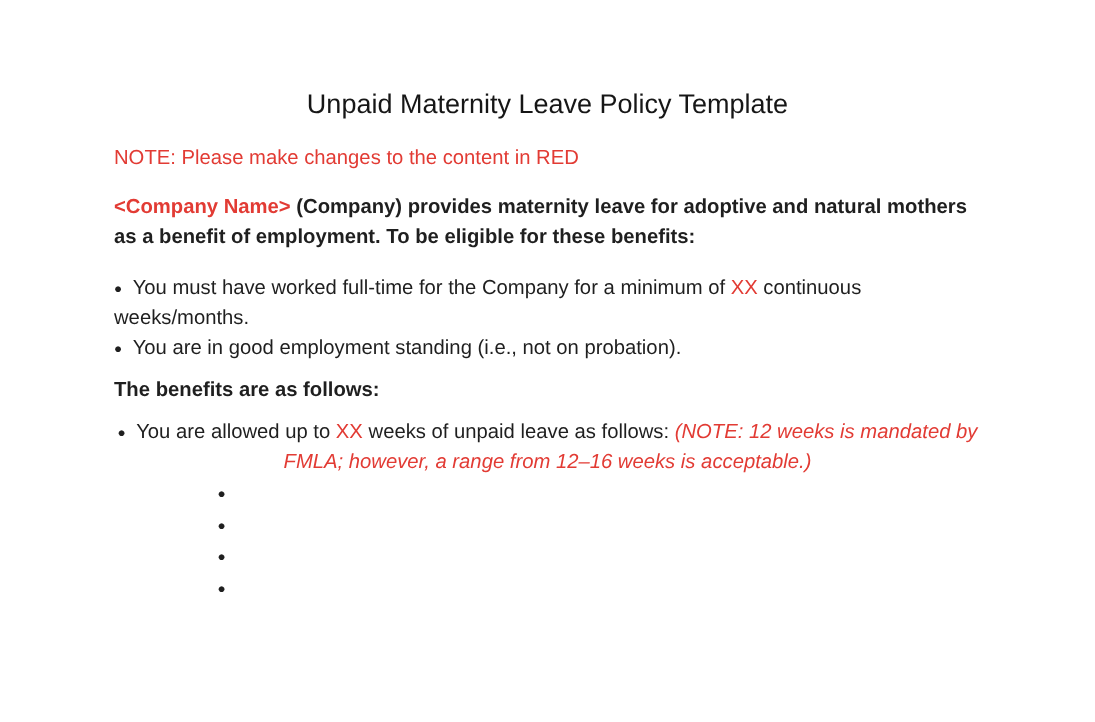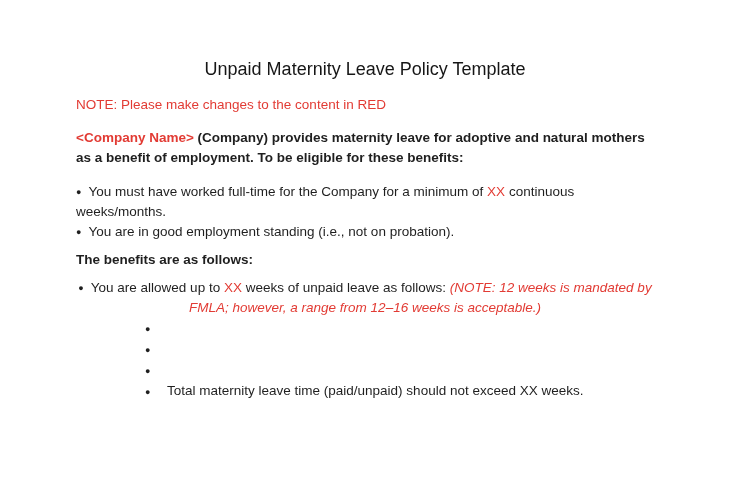--- a/index.html
+++ b/index.html
@@ -82,18 +82,17 @@
           <span class="bullet">●</span>
         </div>
         <div class="sub-item">
           <span class="bullet">●</span>
         </div>
         <div class="sub-item">
           <span class="bullet">●</span>
         </div>
         <div class="sub-item">
           <span class="bullet">●</span>
-          <div class="sub-text"><span class="seg seg-normal">Total maternity leave time (paid/unpaid) should not exceed XX weeks.</span></div>
         </div>
       </div>
 
   </div>
 </div>
 
 </body></html>

